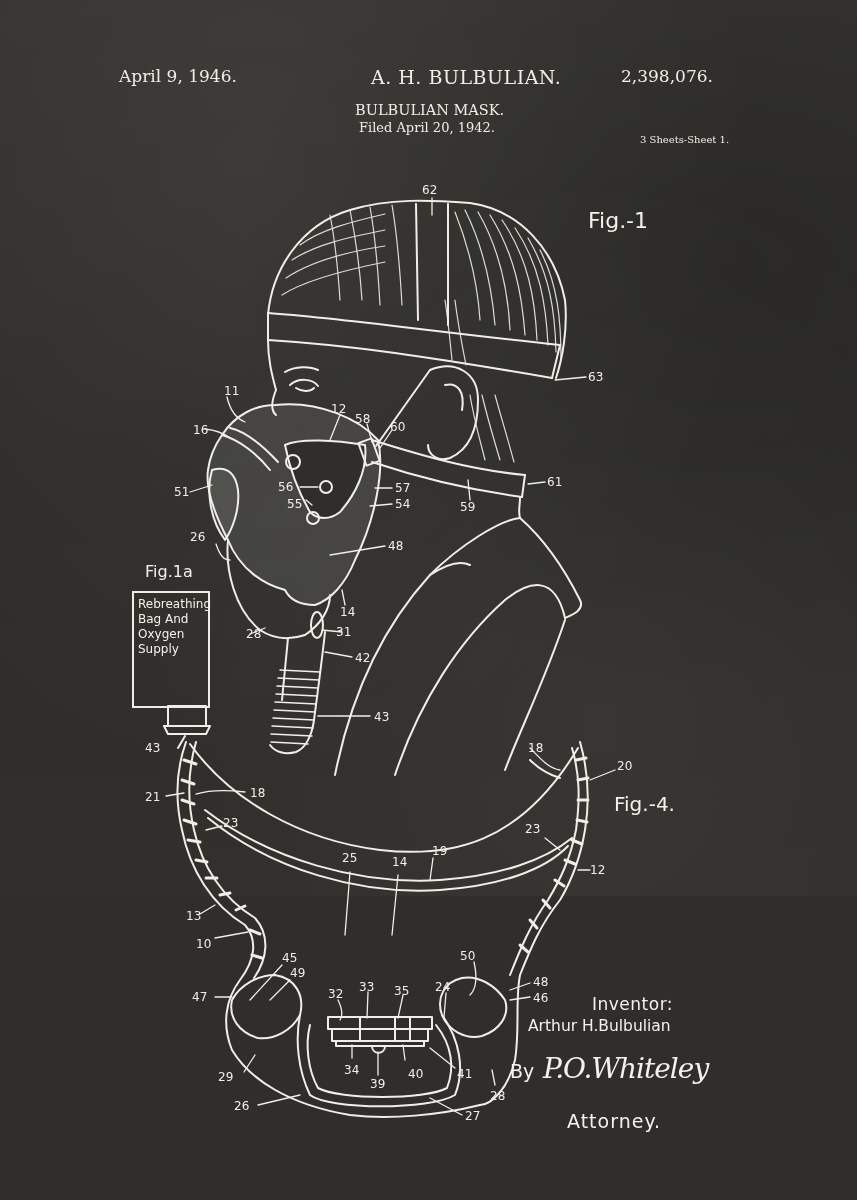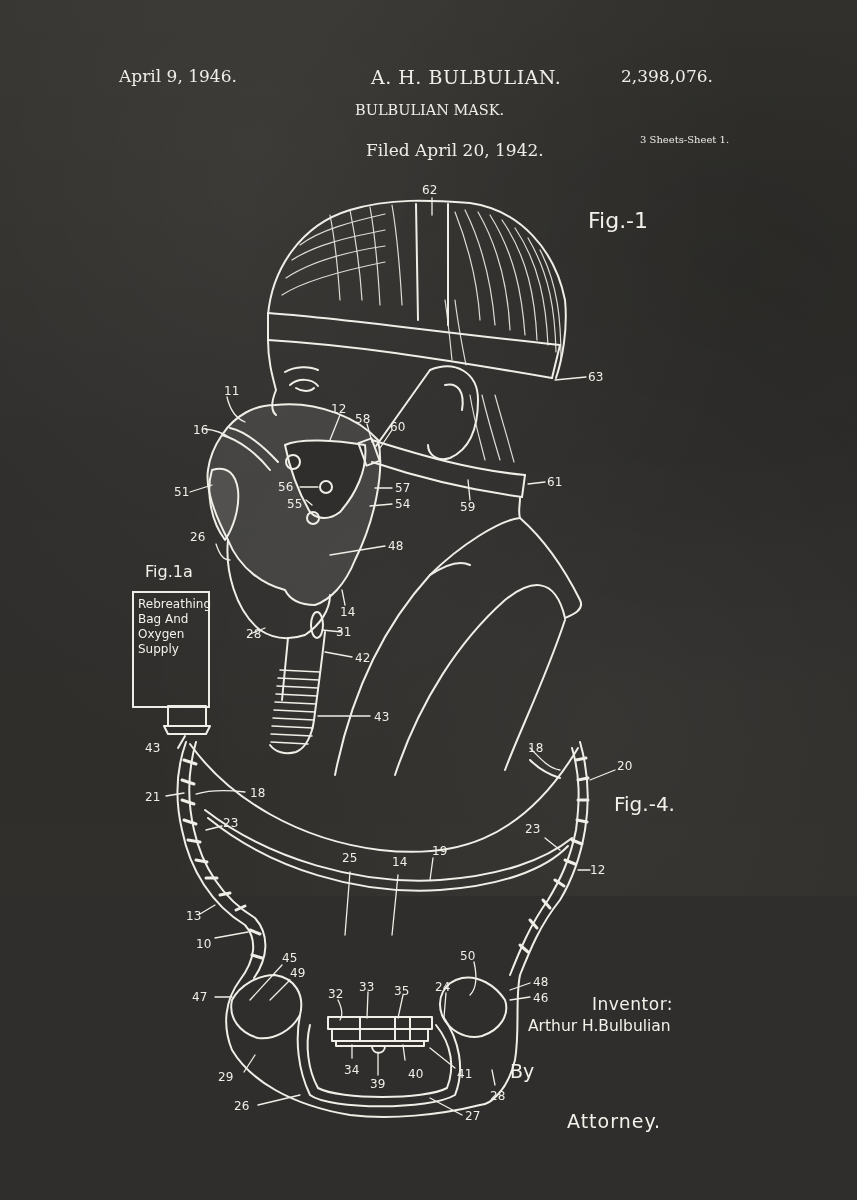--- a/index.html
+++ b/index.html
@@ -8,21 +8,21 @@
     background:
       radial-gradient(ellipse at 30% 20%, rgba(255,255,255,0.05), transparent 60%),
       radial-gradient(ellipse at 70% 80%, rgba(255,255,255,0.04), transparent 55%),
       radial-gradient(ellipse at 85% 30%, rgba(0,0,0,0.15), transparent 50%),
       linear-gradient(180deg,#34332f 0%,#2d2c2a 50%,#302f2c 100%);}
   .hdr{position:absolute;color:#efede6;font-family:"DejaVu Serif","Liberation Serif",serif;white-space:nowrap;}
   .hdr-date{left:119px;top:66px;font-size:17px;}
   .hdr-name{left:345px;top:66px;font-size:19px;letter-spacing:0.5px;margin-left:26px;}
   .hdr-num{left:621px;top:66px;font-size:17px;}
   .hdr-title{left:355px;top:102px;font-size:14.5px;}
-  .hdr-filed{left:359px;top:140px;font-size:17px;margin-left:7px;}
+  .hdr-filed{left:359px;top:120px;font-size:13px;}
   .hdr-sheet{left:640px;top:134px;font-size:10px;}
   .hand{position:absolute;color:#f3f1ea;font-family:"DejaVu Sans","Liberation Sans",sans-serif;white-space:nowrap;}
   .fig1{left:588px;top:208px;font-size:22px;}
   .fig1a{left:145px;top:562px;font-size:16px;}
   .fig4{left:614px;top:792px;font-size:20px;}
   .inv-label{left:592px;top:994px;font-size:17px;letter-spacing:0.5px;}
   .inv-name{left:528px;top:1017px;font-size:15.5px;}
   .by{left:510px;top:1060px;font-size:19px;}
   .sig{left:543px;top:1052px;font-size:28px;font-family:"DejaVu Serif","Liberation Serif",serif;font-style:italic;letter-spacing:-1px;}
   .atty{left:567px;top:1098px;font-size:19px;letter-spacing:1px;margin-top:12px;}
@@ -313,14 +313,15 @@
       <div>Rebreathing</div>
       <div>Bag And</div>
       <div>Oxygen</div>
       <div>Supply</div>
     </div>
   </div>
 
   <div class="hand inv-label">Inventor:</div>
   <div class="hand inv-name">Arthur H.Bulbulian</div>
   <div class="hand by">By</div>
+  <div class="hand sig">P.O.Whiteley</div>
   <div class="hand atty">Attorney.</div>
 </div>
 
 </body></html>

